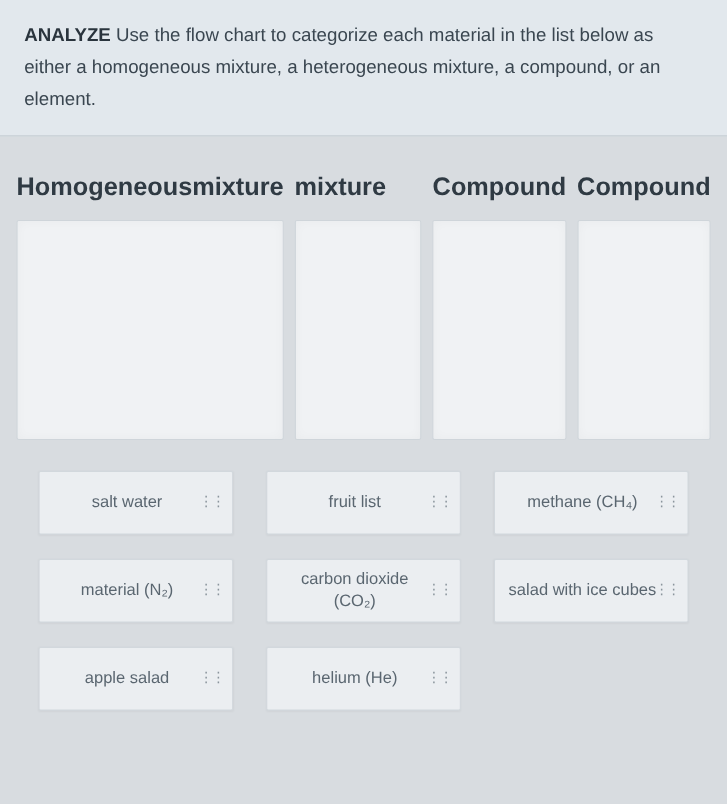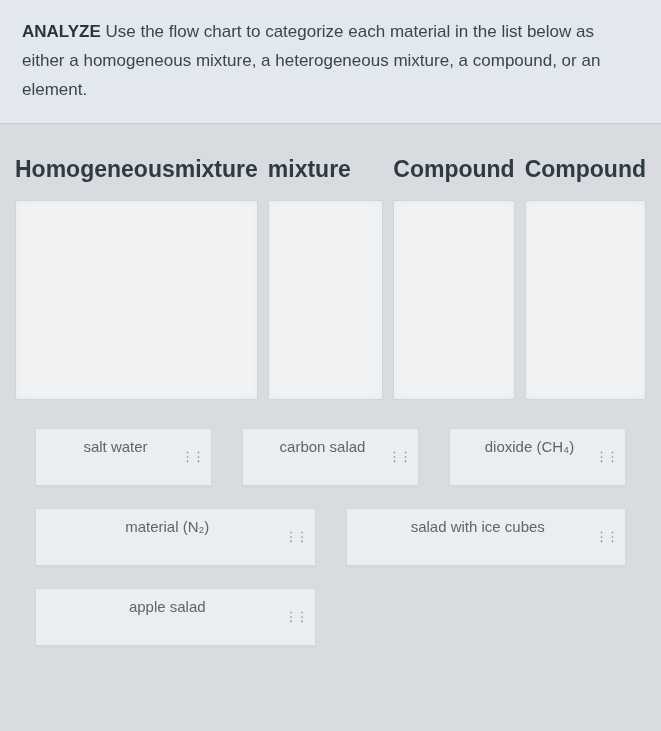--- a/index.html
+++ b/index.html
@@ -68,20 +68,21 @@
       margin-bottom: 22px;
     }
     .item {
       flex: 1;
       background: #ebeef1;
       border: 1px solid #d2d8dd;
       border-radius: 2px;
       position: relative;
       min-height: 58px;
       display: flex;
+      align-items: center;
       justify-content: center;
       text-align: center;
       font-size: 15px;
       color: #5a6670;
       padding: 8px 28px 8px 12px;
       line-height: 1.35;
       cursor: move;
       box-shadow: 0 1px 2px rgba(0,0,0,0.04);
     }
     .item.empty {
@@ -144,40 +145,48 @@
     </div>
   </div>
 
   <div class="items-pool">
     <div class="item-row">
       <div class="item">
         <span>salt water</span>
         <span class="drag-handle"></span>
       </div>
       <div class="item">
-        <span>carbon salad</span>
+        <span>fruit list</span>
         <span class="drag-handle"></span>
       </div>
       <div class="item">
-        <span>dioxide (CH₄)</span>
+        <span>methane (CH₄)</span>
         <span class="drag-handle"></span>
       </div>
     </div>
     <div class="item-row">
       <div class="item">
         <span>material (N₂)</span>
+        <span class="drag-handle"></span>
+      </div>
+      <div class="item">
+        <span>carbon dioxide (CO₂)</span>
         <span class="drag-handle"></span>
       </div>
       <div class="item">
         <span>salad with ice cubes</span>
         <span class="drag-handle"></span>
       </div>
     </div>
     <div class="item-row">
       <div class="item">
         <span>apple salad</span>
         <span class="drag-handle"></span>
       </div>
+      <div class="item">
+        <span>helium (He)</span>
+        <span class="drag-handle"></span>
+      </div>
       <div class="item empty"></div>
     </div>
   </div>
 
 </div>
 
 </body></html>

